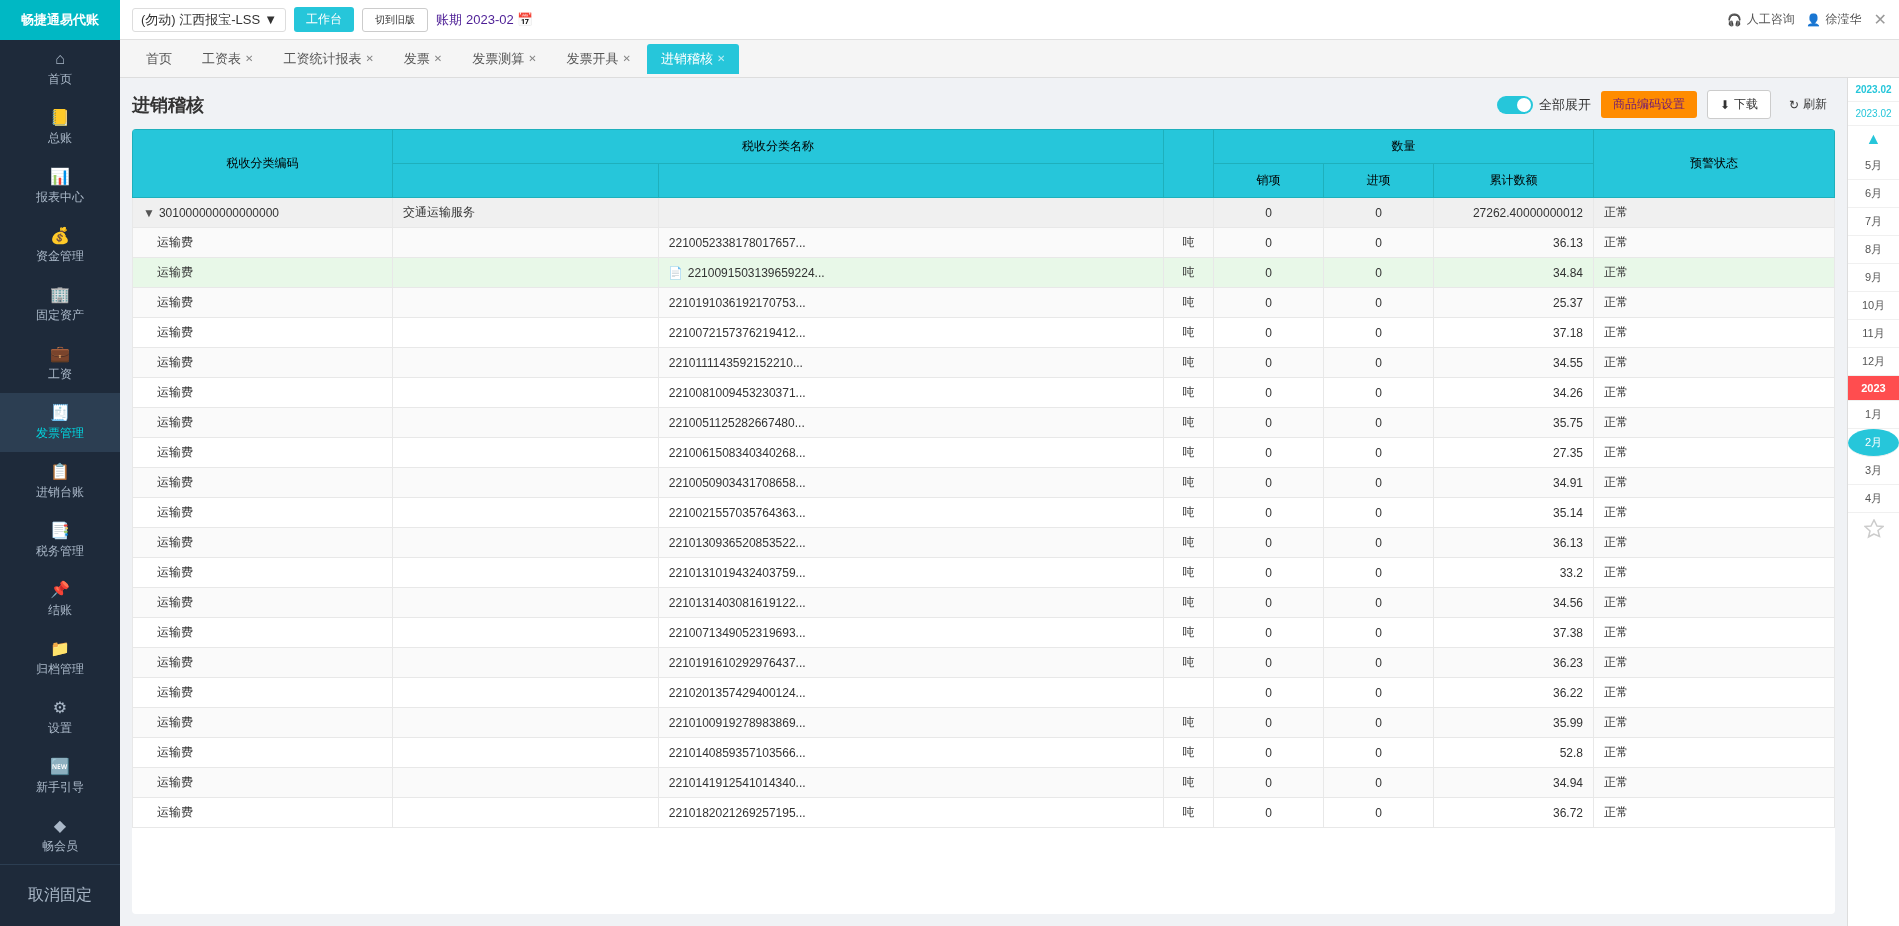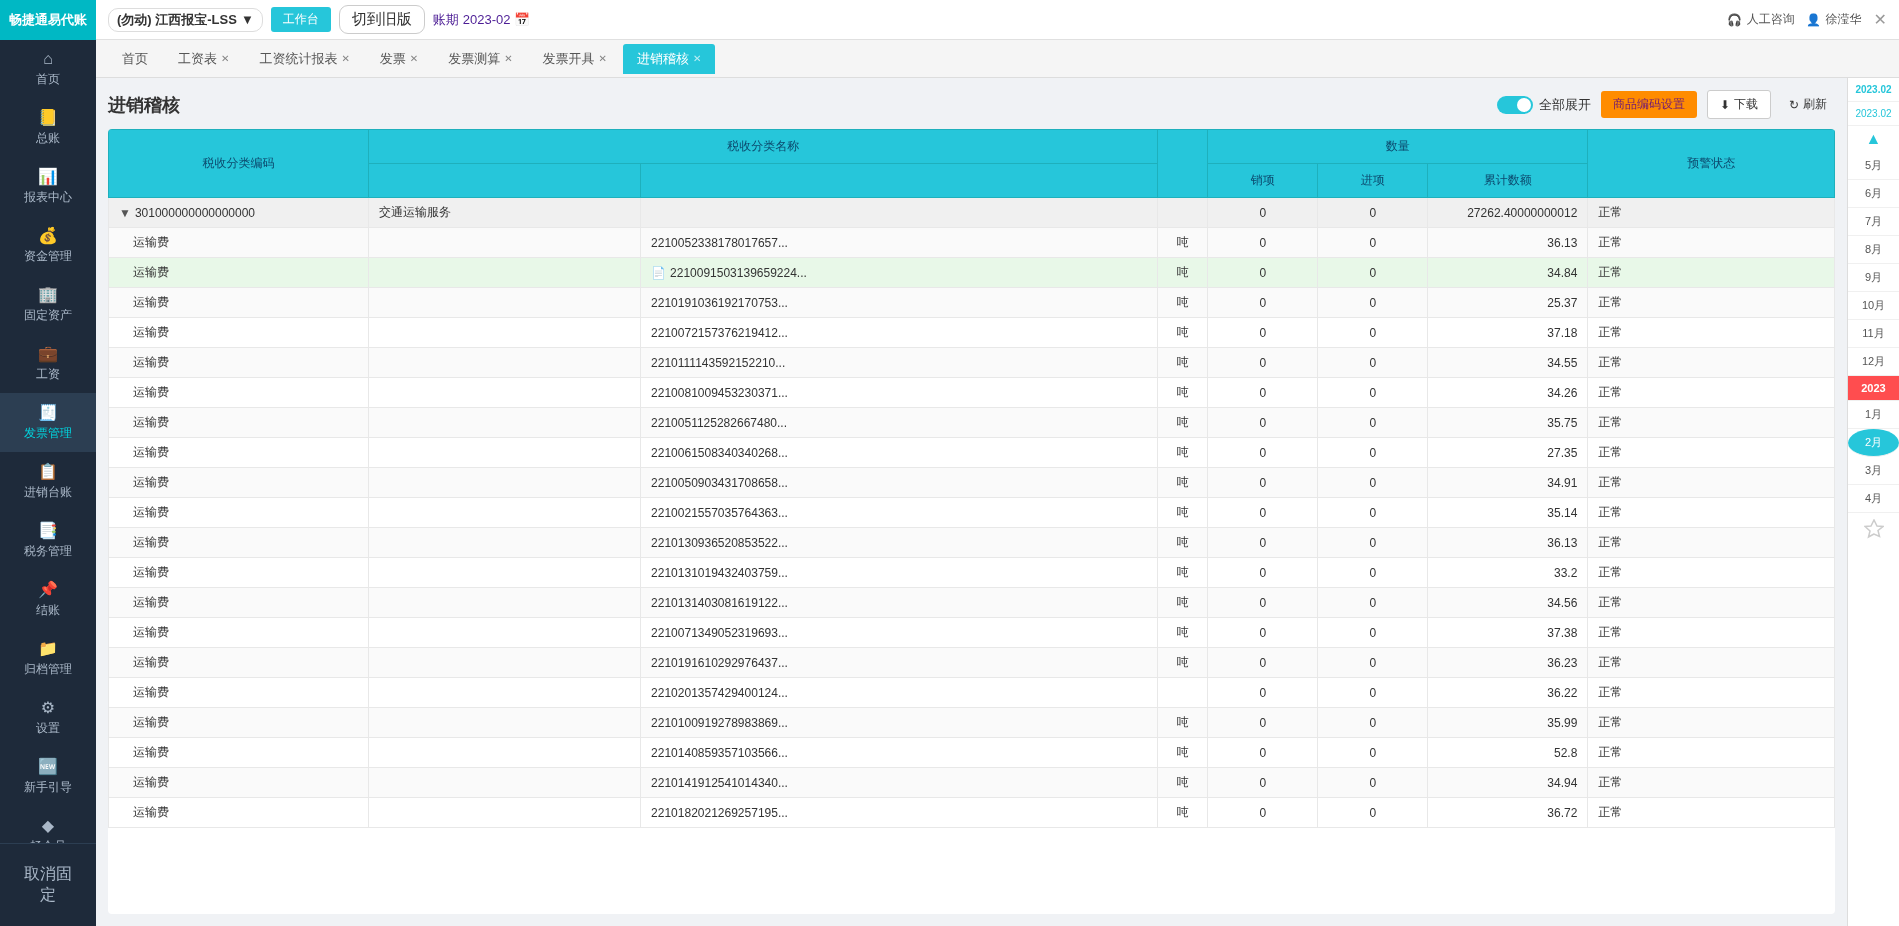--- a/index.html
+++ b/index.html
@@ -1,20 +1,20 @@
 <!DOCTYPE html>
 <html><head>
   <meta charset="utf-8">
   <style>
     * { box-sizing: border-box; margin: 0; padding: 0; font-family: 'Microsoft YaHei', Arial, sans-serif; }
     body { display: flex; height: 926px; overflow: hidden; background: #f0f2f5; }
 
     
     .sidebar {
-      width: 96px;
+      width: 120px;
       background: #1e2a3a;
       color: #fff;
       display: flex;
       flex-direction: column;
       flex-shrink: 0;
       height: 100%;
     }
     .sidebar-logo {
       background: #00b8c4;
       padding: 10px 8px;
@@ -73,39 +73,38 @@
     }
     .topbar-company {
       display: flex;
       align-items: center;
       gap: 4px;
       font-size: 13px;
       color: #333;
       cursor: pointer;
       border: 1px solid #ddd;
       padding: 2px 8px;
-      border-radius: 10px;
-      font-weight: bold;
+      border-radius: 3px;
     }
     .topbar-btn {
       background: #26c6da;
       color: #fff;
       border: none;
       padding: 4px 12px;
       border-radius: 3px;
       font-size: 12px;
       cursor: pointer;
     }
     .topbar-btn-outline {
       background: #fff;
       color: #333;
       border: 1px solid #ccc;
       padding: 4px 12px;
-      border-radius: 9px;
-      font-size: 15px;
+      border-radius: 3px;
+      font-size: 10px;
       cursor: pointer;
     }
     .topbar-period {
       font-size: 13px;
       color: #4c1d95;
       display: flex;
       align-items: center;
       gap: 4px;
     }
     .topbar-right {
@@ -240,21 +239,21 @@
       background: #fff;
       border-radius: 4px;
     }
     table {
       width: 100%;
       border-collapse: collapse;
       font-size: 12px;
     }
     thead tr th {
       background: #26c6da;
-      color: #0c4a6e;
+      color: #000000;
       padding: 8px 16px;
       text-align: center;
       border: 1px solid #1eb0bc;
       white-space: nowrap;
       font-weight: normal;
     }
     tbody tr td {
       padding: 6px 10px;
       border: 1px solid #e8e8e8;
       color: #333;

